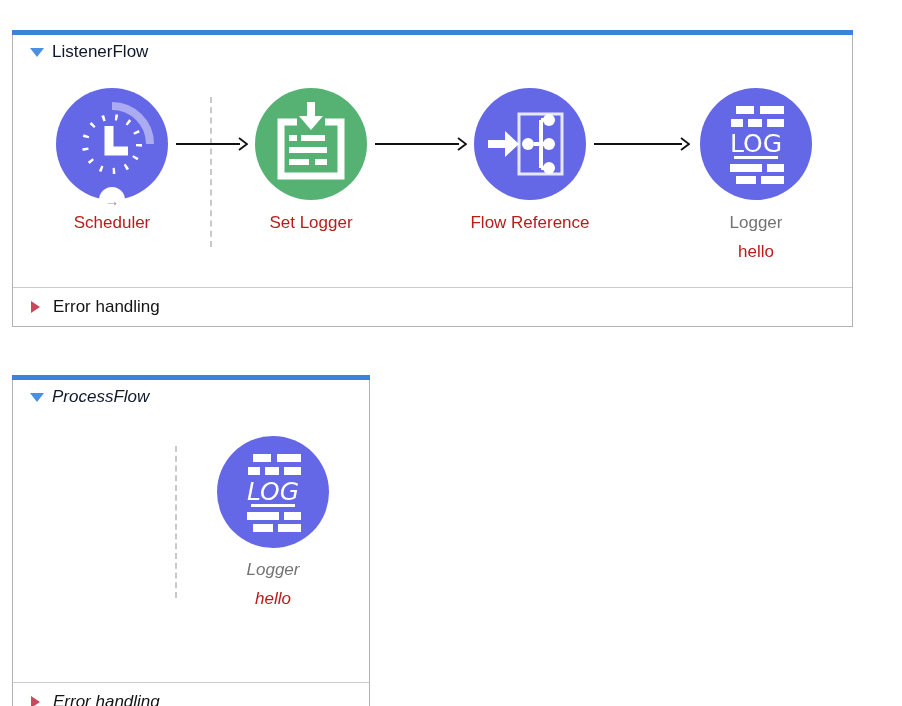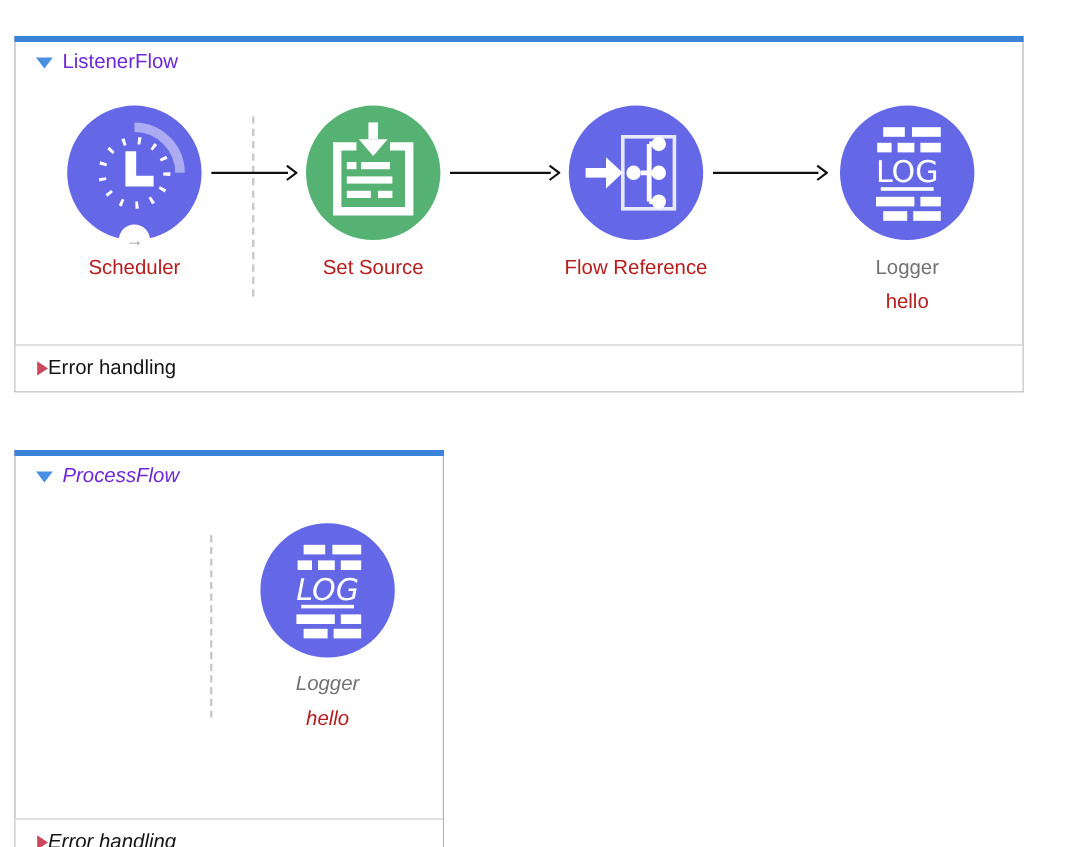--- a/index.html
+++ b/index.html
@@ -3,38 +3,38 @@
 <meta charset="utf-8">
 <style>
   html,body{margin:0;padding:0;background:#ffffff;}
   .canvas{position:relative;width:902px;height:706px;background:#ffffff;overflow:hidden;
           font-family:"Liberation Sans",sans-serif;}
 
   .flow{position:absolute;background:#fff;border:1px solid #b3b3b3;box-sizing:border-box;}
   .flow-topbar{position:absolute;top:-1px;left:-1px;width:calc(100% + 2px);height:5px;background:#3b82d9;}
   .collapse-tri{position:absolute;left:17px;top:17px;width:0;height:0;
     border-left:7px solid transparent;border-right:7px solid transparent;border-top:9px solid #4a90e2;}
-  .flow-title{position:absolute;left:39px;top:11px;font-size:17px;font-weight:500;color:#6d28d9;}
+  .flow-title{position:absolute;left:39px;top:11px;font-size:17px;font-weight:500;color:#0f172a;}
 
   .node-circle{position:absolute;width:112px;height:112px;border-radius:50%;
     display:flex;align-items:center;justify-content:center;}
   .purple{background:#6467e6}
   .green{background:#55b273}
   .notch{position:absolute;left:50%;bottom:-13px;transform:translateX(-50%);
     width:26px;height:26px;border-radius:50%;background:#fff;color:#9b9b9b;
     font-size:15px;line-height:1;display:flex;align-items:center;justify-content:center;}
 
   .node-label{position:absolute;width:170px;text-align:center;font-size:17px;color:#b91c1c;}
   .muted{color:#737373;}
 
   .dashed-divider{position:absolute;width:0;border-left:2px dashed #c9c9c9;}
   .arrow{position:absolute;top:106px;}
 
   .error-row{position:absolute;left:0;right:0;bottom:0;height:39px;border-top:1px solid #cccccc;
-    display:flex;align-items:center;padding-left:18px;box-sizing:border-box;background:#fff;}
+    display:flex;align-items:center;gap:13px;padding-left:18px;box-sizing:border-box;background:#fff;}
   .error-tri{width:0;height:0;border-top:6px solid transparent;border-bottom:6px solid transparent;
     border-left:9px solid #c9485b;}
   .error-label{font-size:17px;color:#141414;}
 </style>
 </head>
 <body>
 
 <div class="canvas">
 
   <div class="flow" style="left:12px;top:30px;width:841px;height:297px;">
@@ -66,21 +66,21 @@
         <rect x="52" y="14" width="8" height="14" fill="#fff"></rect>
         <polygon points="44,28 68,28 56,42" fill="#fff"></polygon>
         <path d="M42 34 H26 V88 H86 V34 H70" fill="none" stroke="#fff" stroke-width="7"></path>
         <rect x="34" y="47" width="8" height="6" fill="#fff"></rect>
         <rect x="46" y="47" width="24" height="6" fill="#fff"></rect>
         <rect x="34" y="59" width="38" height="6" fill="#fff"></rect>
         <rect x="34" y="71" width="20" height="6" fill="#fff"></rect>
         <rect x="60" y="71" width="12" height="6" fill="#fff"></rect>
       </svg>
     </div>
-    <div class="node-label" style="left:213px;top:182px;">Set Source</div>
+    <div class="node-label" style="left:213px;top:182px;">Set Logger</div>
 
     <svg class="arrow" style="left:362px;" width="92" height="14">
       <line x1="0" y1="7" x2="84" y2="7" stroke="#111" stroke-width="1.8"></line>
       <path d="M83 1 L91 7 L83 13" fill="none" stroke="#111" stroke-width="1.8"></path>
     </svg>
 
     <div class="node-circle purple" style="left:461px;top:57px;">
       <svg width="112" height="112" viewBox="0 0 112 112">
         <rect x="14" y="52" width="17" height="8" fill="#fff"></rect>
         <polygon points="31,43 31,69 45,56" fill="#fff"></polygon>

